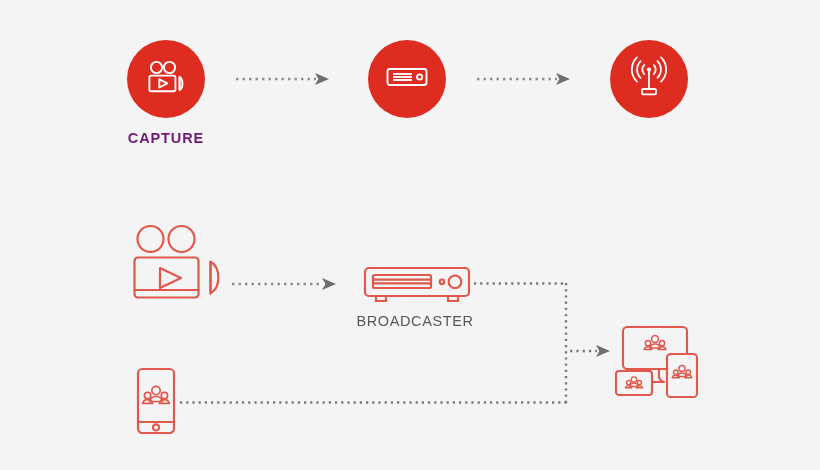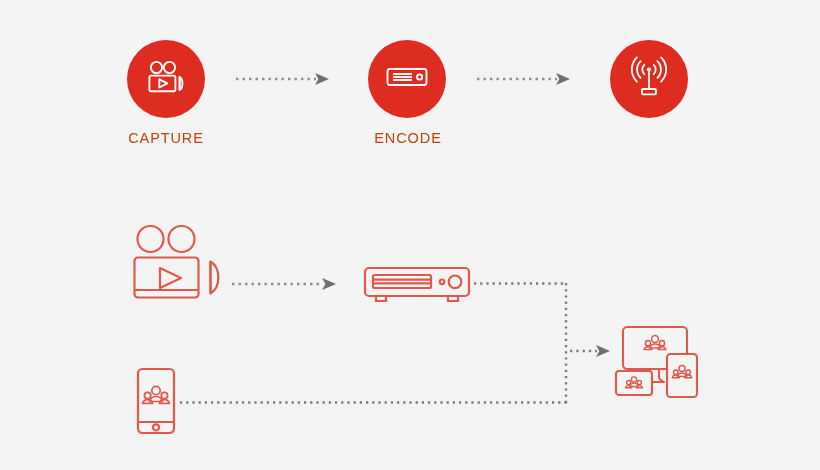--- a/index.html
+++ b/index.html
@@ -41,23 +41,23 @@
   }
   .badge-capture   { left: 127px; top: 40px; }
   .badge-encode    { left: 368px; top: 40px; }
   .badge-transmit  { left: 610px; top: 40px; }
 
   .step-label {
     position: absolute;
     width: 200px;
     text-align: center;
     font-size: 14.5px;
-    font-weight: normal;
+    font-weight: bold;
     letter-spacing: 0.9px;
-    color: #c2410c;
+    color: #701a75;
     top: 130px;
   }
   .label-capture  { left: 66px;  }
   .label-encode   { left: 308px; }
   .label-transmit { left: 550px; }
 
   
   .art {
     position: absolute;
   }
@@ -154,21 +154,20 @@
         <path d="M28.4 5.1 A11.8 11.8 0 0 1 28.4 21.9"></path>
         <path d="M7.9 25.6 A17 17 0 0 1 7.9 1.4"></path>
         <path d="M32.1 1.4 A17 17 0 0 1 32.1 25.6"></path>
         <line x1="20" y1="15" x2="20" y2="33"></line>
         <rect x="13" y="33" width="14" height="5.4" rx="1.2"></rect>
       </svg>
     </span>
   </div>
 
   <div class="step-label label-capture">CAPTURE</div>
-  <div class="step-label label-encode">ENCODE</div>
 
   <div class="art art-camera">
     <span>
       <svg width="96" height="80" viewBox="0 0 96 80" xmlns="http://www.w3.org/2000/svg" fill="none" stroke="#e0594c" stroke-width="2.2">
         <circle cx="19.5" cy="15" r="13"></circle>
         <circle cx="50.5" cy="15" r="13"></circle>
         <rect x="3.5" y="33.5" width="64" height="40" rx="3.4"></rect>
         <path d="M29 44 L50 54 L29 64 Z" stroke-linejoin="round"></path>
         <line x1="3.5" y1="66" x2="67.5" y2="66"></line>
         <path d="M79.5 37.5 C90 44 90 63 79.5 69.5 Z" stroke-linejoin="round"></path>
@@ -185,20 +184,21 @@
         <line x1="10" y1="13.6" x2="68" y2="13.6"></line>
         <line x1="10" y1="17.4" x2="68" y2="17.4"></line>
         <circle cx="79" cy="15.8" r="2.3"></circle>
         <circle cx="92" cy="15.8" r="6.3"></circle>
         <path d="M13 30 L13 35 L23 35 L23 30"></path>
         <path d="M85 30 L85 35 L95 35 L95 30"></path>
       </svg>
     </span>
   </div>
 
+  <div class="node-label">BROADCASTER</div>
 
   <div class="art art-phone">
     <span>
       <svg width="40" height="68" viewBox="0 0 40 68" xmlns="http://www.w3.org/2000/svg" fill="none" stroke="#e0594c" stroke-width="2.2">
         <rect x="2" y="2" width="36" height="64" rx="4.4"></rect>
         <line x1="2" y1="55" x2="38" y2="55"></line>
         <circle cx="20" cy="60.4" r="3.1"></circle>
         <g stroke-width="1.7">
           <circle cx="20" cy="23.5" r="4.2"></circle>
           <path d="M13.6 34.5 A6.6 6.6 0 0 1 26.4 34.5 Z" stroke-linejoin="round"></path>

